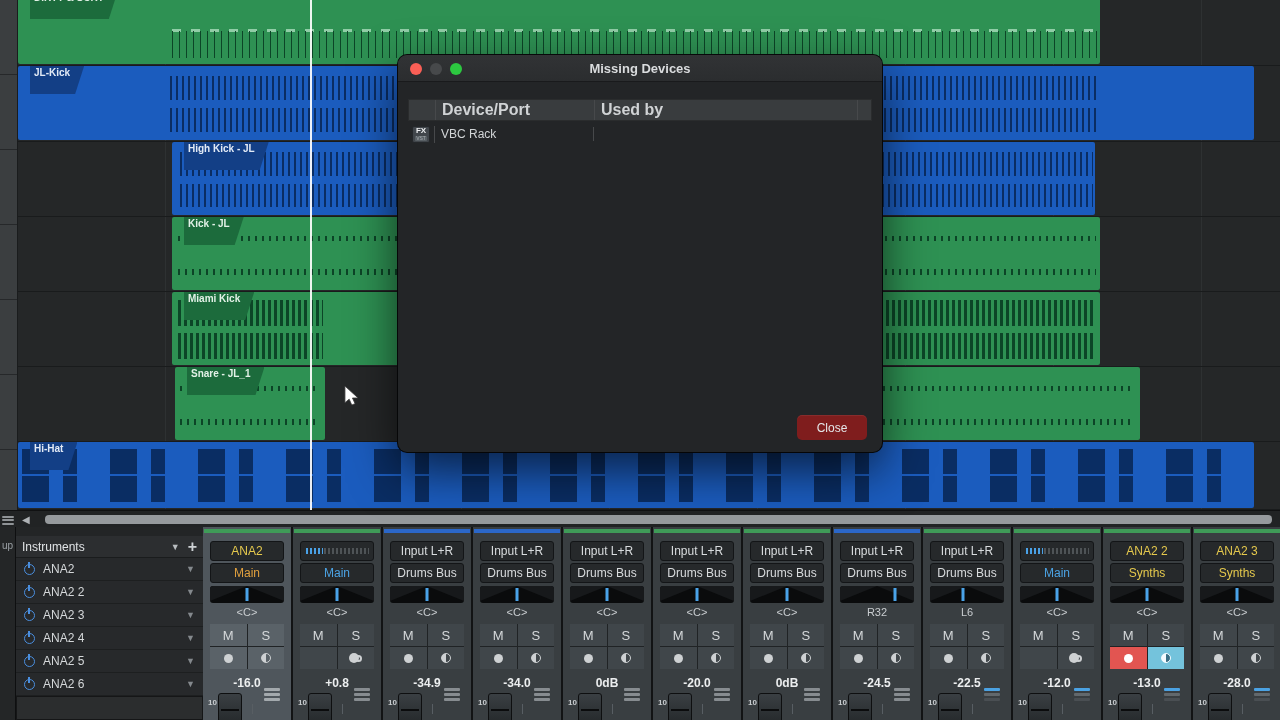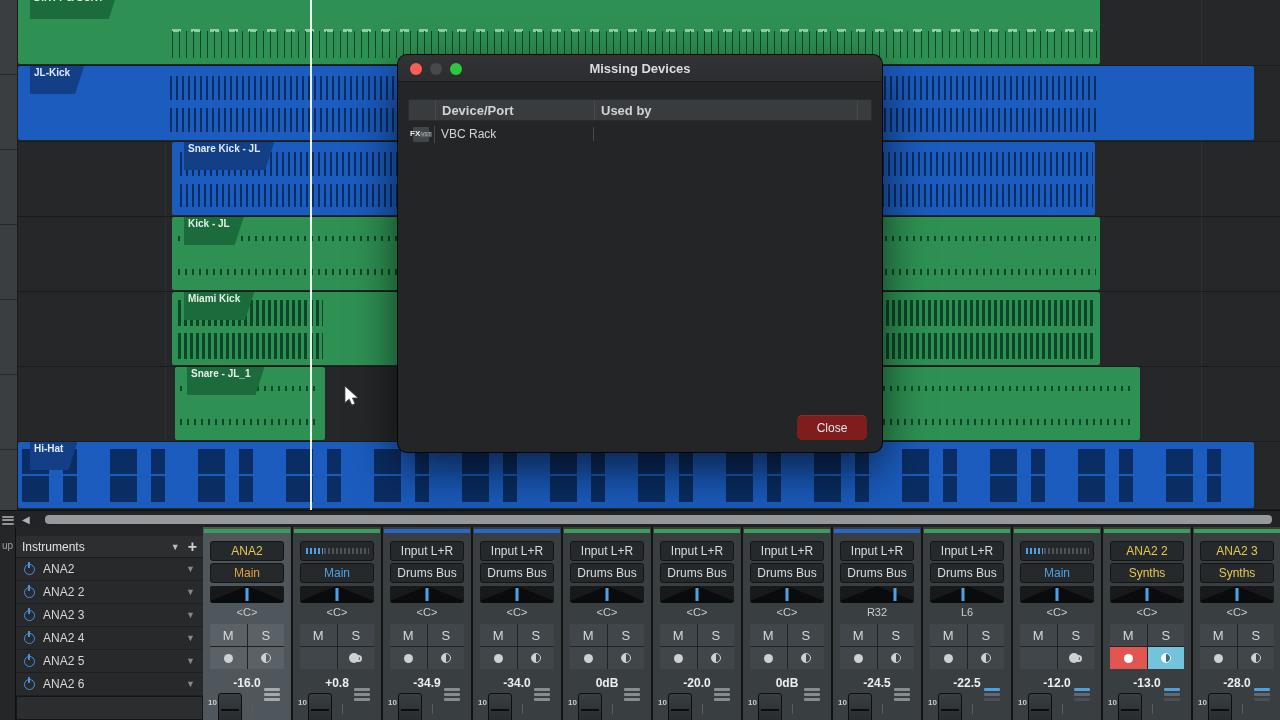--- a/index.html
+++ b/index.html
@@ -131,29 +131,29 @@
   .dlg-titlebar{position:relative;height:27px;background:linear-gradient(#313335,#2b2d2f);
     border-bottom:1px solid #191a1c;display:flex;align-items:center;justify-content:center;}
   .dlg-title{font-size:13px;font-weight:bold;color:#dadcde;}
   .lights{position:absolute;left:12px;top:8px;display:flex;gap:8px;}
   .light{width:12px;height:12px;border-radius:50%;}
   .light.red{background:#fa5f56;}
   .light.gray{background:#47494b;}
   .light.green{background:#2cc840;}
   .dlg-table{position:absolute;left:10px;right:10px;top:44px;}
   .thead{display:flex;height:22px;background:#393c3e;border:1px solid #2a2c2d;align-items:stretch;
-    font-size:13px;font-weight:bold;color:#d0d3d5;}
+    font-size:16px;font-weight:bold;color:#d0d3d5;}
   .th{display:flex;align-items:center;}
   .col-icon{width:27px;border-right:1px solid #47494b;flex:none;}
   .col-dev{width:159px;padding-left:6px;border-right:1px solid #47494b;flex:none;}
   .col-used{flex:1;padding-left:6px;border-right:1px solid #47494b;}
   .col-end{width:13px;flex:none;}
   .tbody-row{display:flex;height:26px;align-items:center;font-size:12px;color:#d2d5d7;}
   .fx-badge{width:18px;height:17px;margin:0 auto;background:#41464b;border-radius:2px;border:1px solid #24272a;
-    display:flex;flex-direction:row;align-items:center;justify-content:center;line-height:1;}
+    display:flex;flex-direction:column;align-items:center;justify-content:center;line-height:1;}
   .fx-top{font-size:8px;font-weight:bold;color:#eceef0;}
   .fx-bot{font-size:5px;color:#a7acb0;background:#596065;padding:0 1px;border-radius:1px;margin-top:1px;}
   .close-btn{position:absolute;right:15px;bottom:12px;width:70px;height:25px;background:#7f1d1d;border-radius:5px;
     color:#e4e6e8;font-size:12px;display:flex;align-items:center;justify-content:center;
     box-shadow:inset 0 1px 0 rgba(255,255,255,.07);}
 
   
   #cursor{position:absolute;left:343px;top:386px;z-index:30;}
 </style>
 </head>
@@ -173,21 +173,21 @@
         </div>
         <div class="trow" style="top: 66px; height: 76px;">
           <div class="clip clip-blue" style="left: 0px; width: 1236px;">
             <div class="wave wave-bars" style="left: 152px; width: 927px;"></div>
             <div class="clip-label">JL-Kick</div>
           </div>
         </div>
         <div class="trow" style="top: 142px; height: 75px;">
           <div class="clip clip-blue" style="left: 154px; width: 923px;">
             <div class="wave wave-bars" style="left: 8px; width: 913px;"></div>
-            <div class="clip-label">Snare Kick - JL</div>
+            <div class="clip-label">High Kick - JL</div>
           </div>
         </div>
         <div class="trow" style="top: 217px; height: 75px;">
           <div class="clip clip-green" style="left: 154px; width: 928px;">
             <div class="wave wave-dots" style="left: 6px; width: 918px;"></div>
             <div class="clip-label">Kick - JL</div>
           </div>
         </div>
         <div class="trow" style="top: 292px; height: 75px;">
           <div class="clip clip-green" style="left: 154px; width: 928px;">

